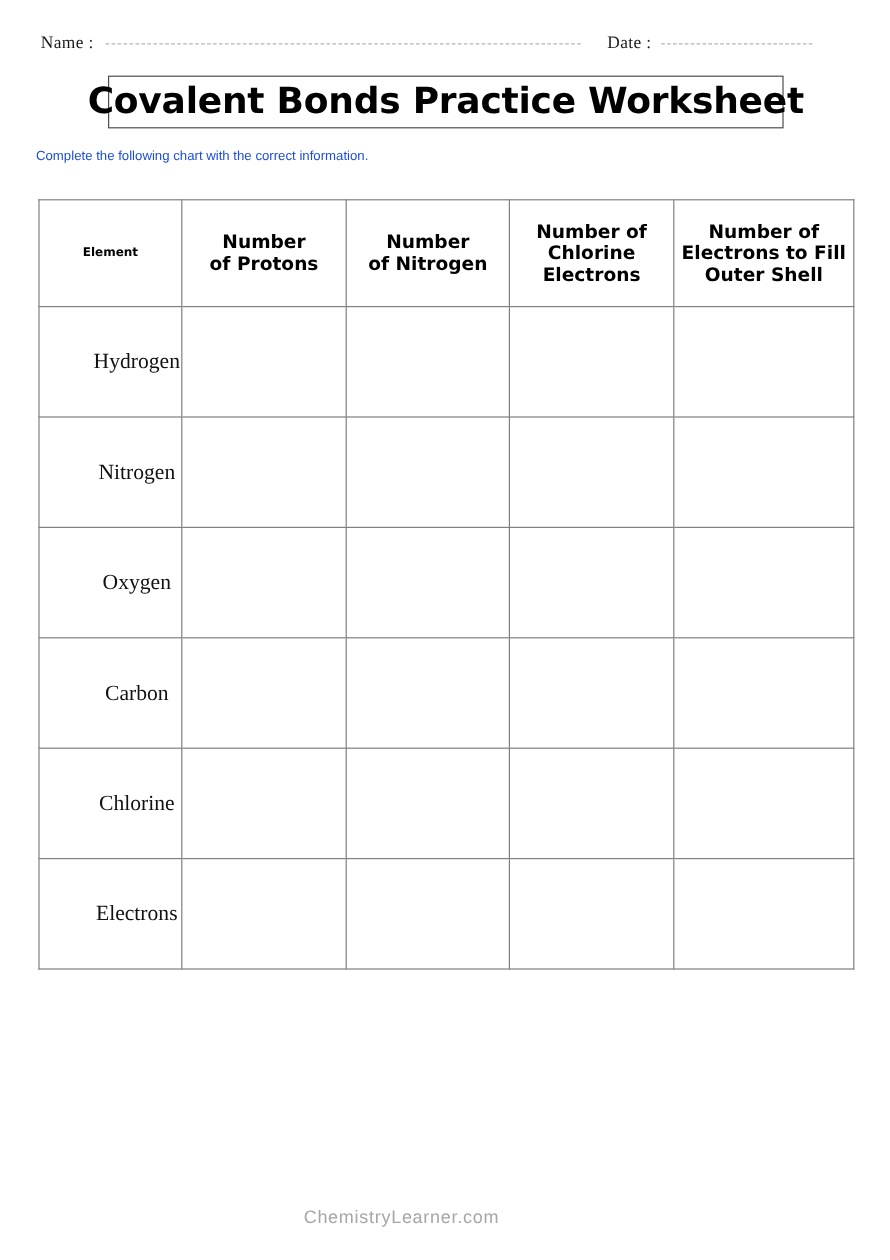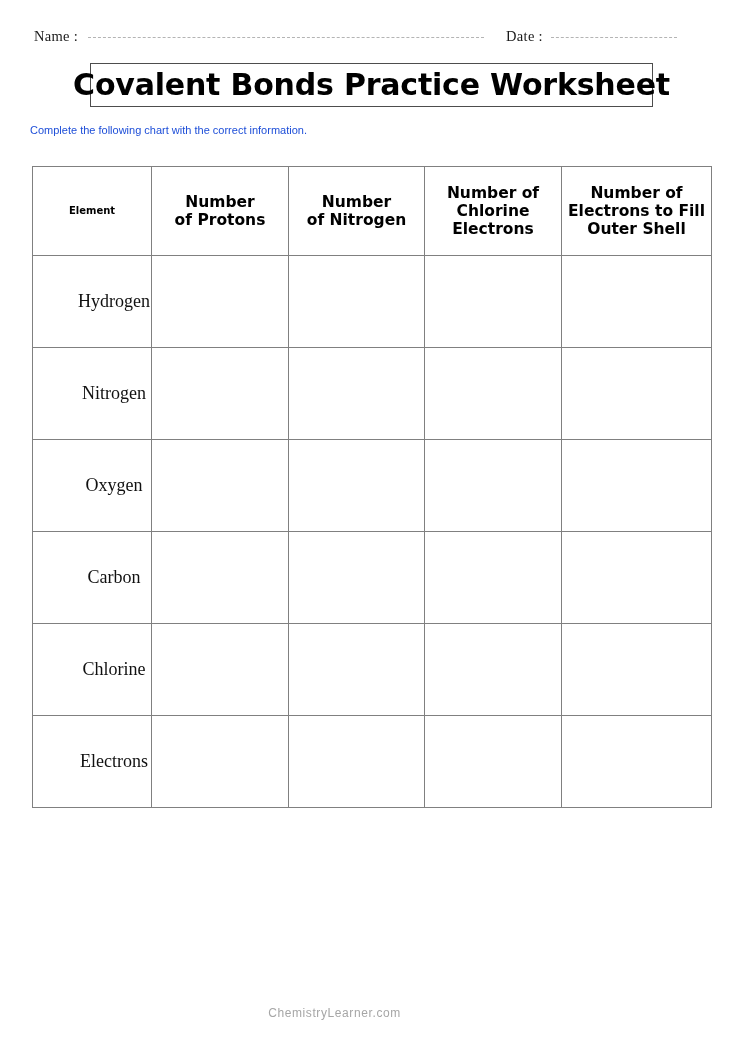--- a/index.html
+++ b/index.html
@@ -130,21 +130,21 @@
   .hdr-element { font-family: "DejaVu Sans", sans-serif; font-size: 10px; }
   .hdr-multi   { font-family: "DejaVu Sans", sans-serif; font-size: 15.5px; }
 
   
   .footer {
     position: absolute;
     left: 0;
     top: 1006px;
     width: 669px;
     text-align: center;
-    font-size: 12px;
+    font-size: 15px;
     color: #a6a6a6;
     letter-spacing: 0.6px;
   }
 </style>
 </head>
 <body>
 
 <div class="page">
 
   <div class="meta-row">

